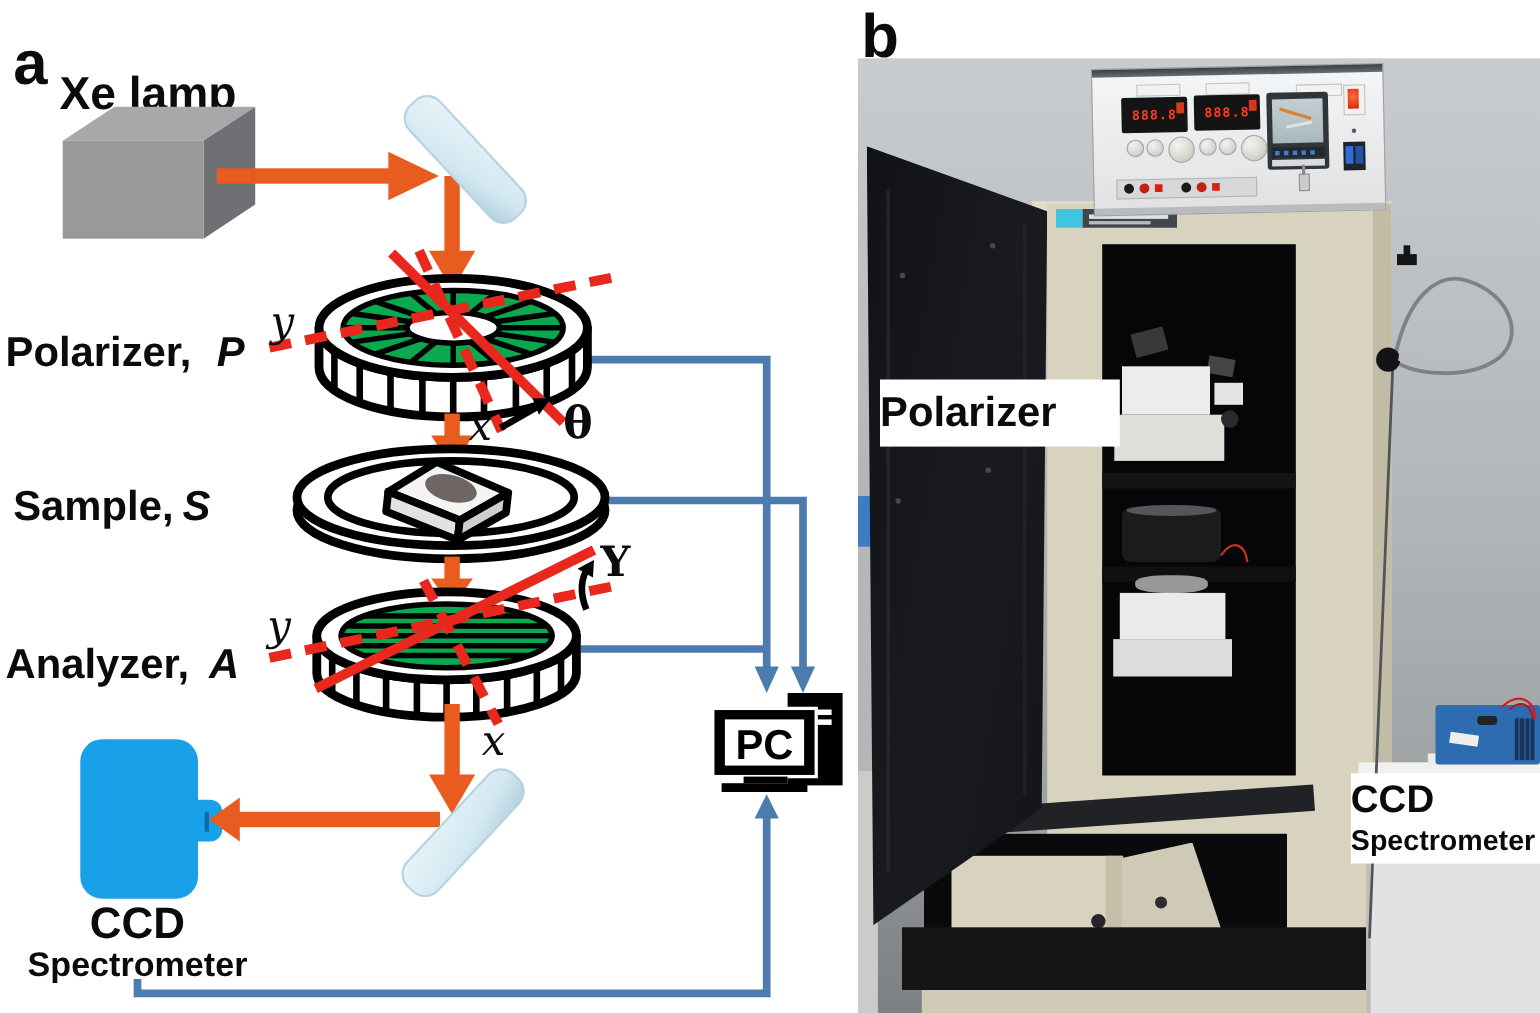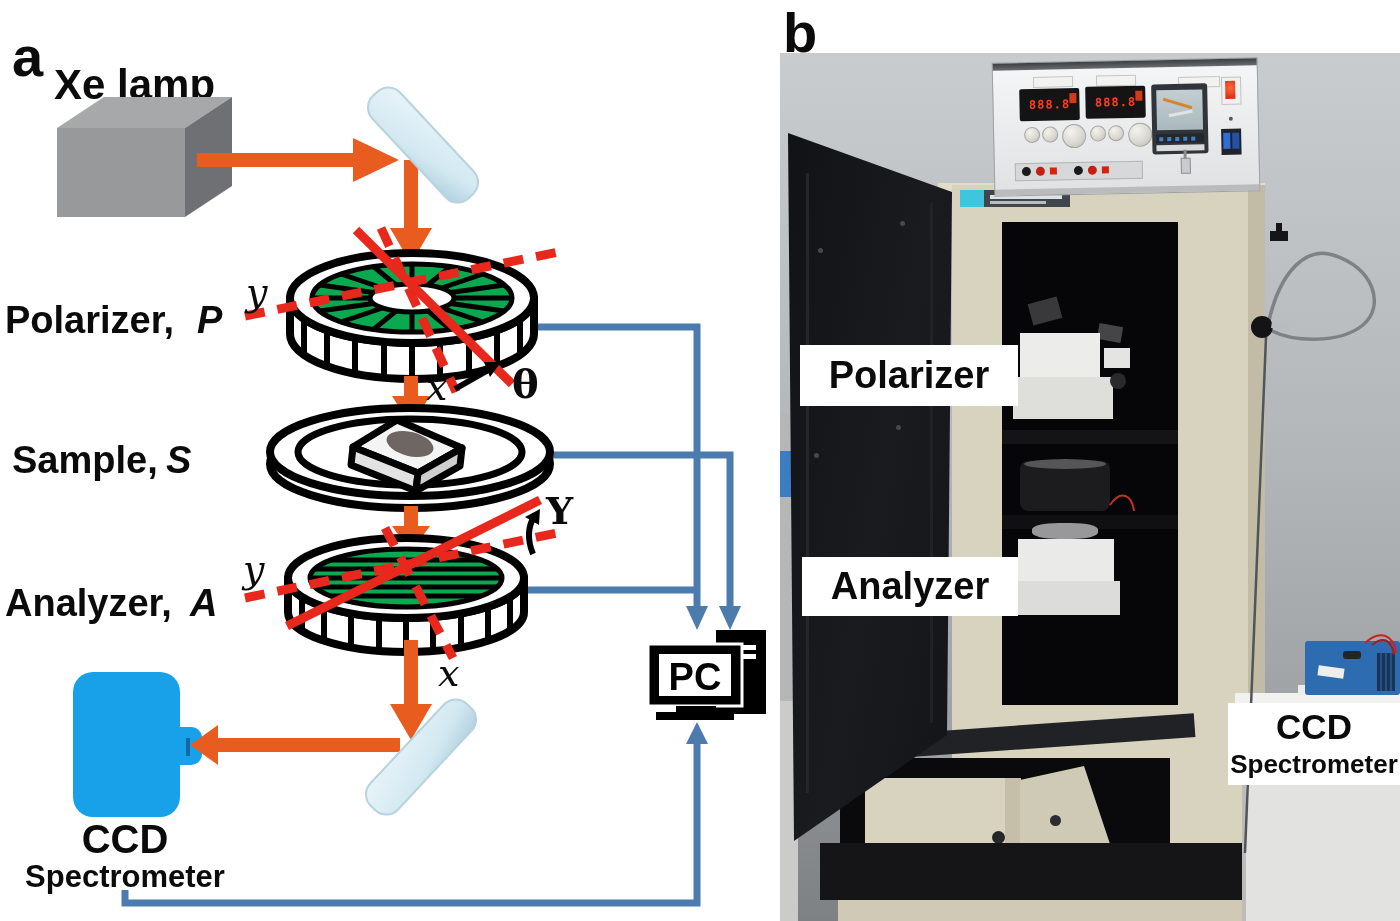--- a/index.html
+++ b/index.html
@@ -1,20 +1,20 @@
 <!DOCTYPE html>
 <html><head>
 <meta charset="utf-8">
 <style>
   html,body{margin:0;padding:0;background:#ffffff;}
   #fig{position:relative;width:1400px;height:921px;background:#ffffff;overflow:hidden;
        font-family:"Liberation Sans", sans-serif;}
   .abs{position:absolute;}
   .lbl-box{position:absolute;background:#ffffff;color:#0b0b0b;font-weight:bold;
-           text-align:center;}
+           text-align:left;}
   #photo{position:absolute;left:780px;top:53px;width:620px;height:868px;overflow:hidden;
          background:linear-gradient(#c9ccce 0%,#b4b7ba 45%,#a0a3a6 75%,#979a9d 100%);}
   .screw{position:absolute;width:5px;height:5px;border-radius:50%;background:#45484d;}
   .knob{position:absolute;border-radius:50%;background:radial-gradient(circle at 35% 30%,#f4f3ef,#d8d6d0 60%,#b9b7b1);border:1px solid #a7a5a0;}
   svg text{font-family:"Liberation Sans", sans-serif;}
   .serifit{font-family:"DejaVu Serif", serif;font-style:italic;}
   .serifb{font-family:"DejaVu Serif", serif;font-weight:bold;}
 </style>
 </head>
 <body>
@@ -325,19 +325,18 @@
       <circle cx="482" cy="274" r="11" fill="#141416"></circle>
       <rect x="492" y="268" width="17" height="7" fill="#b8bcbe" transform="rotate(8 492 268)"></rect>
       <rect x="490" y="178" width="18" height="10" fill="#151517"></rect>
       <rect x="496" y="170" width="6" height="9" fill="#151517"></rect>
       <path d="M330,452 C341,436 352,442 354,458" stroke="#c23327" stroke-width="2" fill="none"></path>
       <path d="M585,590 C600,576 614,582 616,600" stroke="#cc2222" stroke-width="2" fill="none"></path>
       <path d="M592,592 C604,582 612,588 614,602" stroke="#a81c1c" stroke-width="2" fill="none"></path>
     </svg>
 
     <div class="lbl-box" style="left:20px;top:292px;width:218px;height:61px;font-size:38px;line-height:61px">Polarizer</div>
-    <div class="lbl-box" style="left:22px;top:504px;width:216px;height:59px;font-size:38px;line-height:59px">Analyzer</div>
     <div class="lbl-box" style="left:448px;top:650px;width:172px;height:82px">
       <div style="font-size:35px;line-height:44px;padding-top:2px">CCD</div>
       <div style="font-size:26px;line-height:30px">Spectrometer</div>
     </div>
   </div>
 </div>
 
 </body></html>

